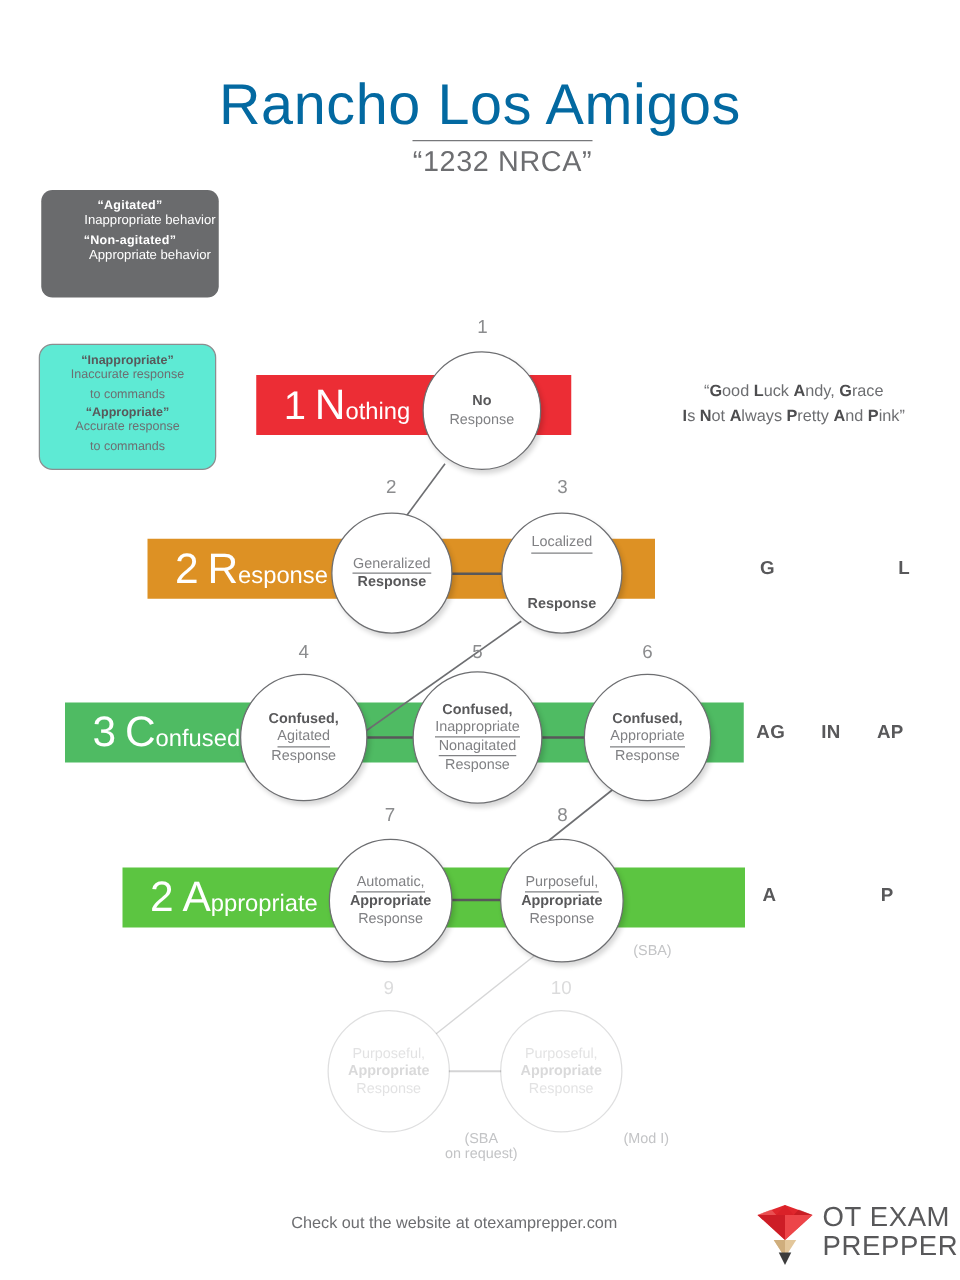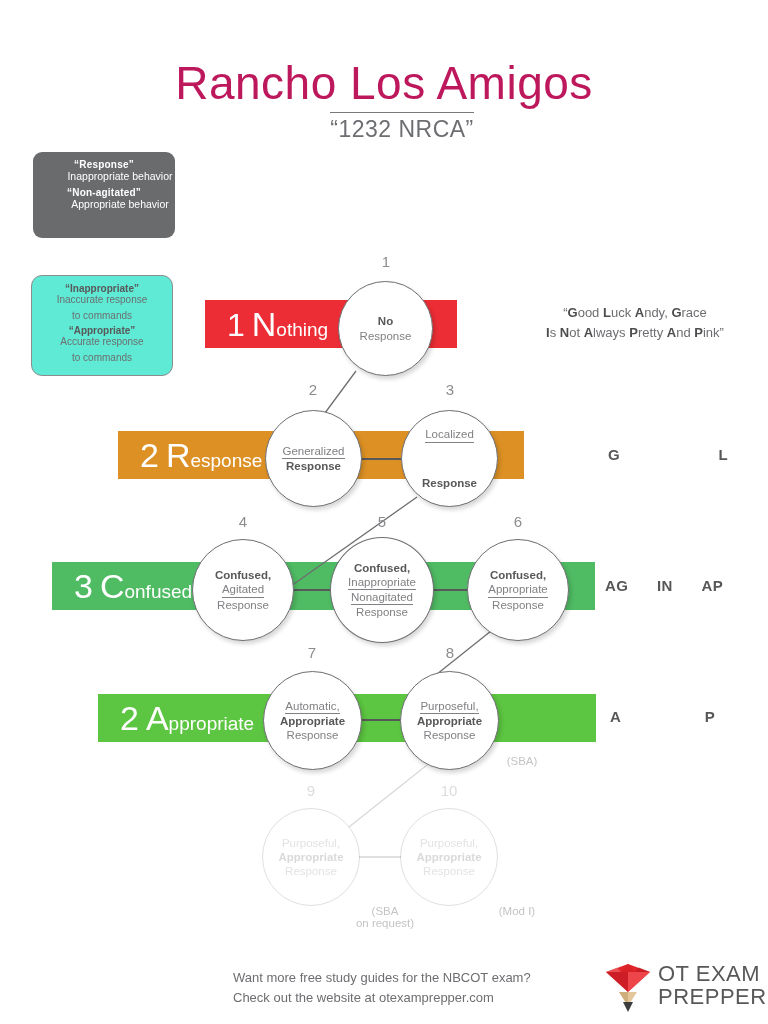--- a/index.html
+++ b/index.html
@@ -18,21 +18,21 @@
   }
   .page { position: absolute; inset: 0; }
 
   
   .title {
     position: absolute;
     top: 56px; left: 0; width: 768px;
     text-align: center;
     font-size: 46px;
     font-weight: 400;
-    color: #be185d;
+    color: #0369a1;
     letter-spacing: 0.5px;
   }
   .subtitle-wrap {
     position: absolute;
     top: 112px; left: 0; width: 768px;
     text-align: center;
   }
   .subtitle {
     display: inline-block;
     font-size: 23px;
@@ -217,21 +217,21 @@
 <body>
 
 <div class="page">
 
   <div class="title">Rancho Los Amigos</div>
   <div class="subtitle-wrap">
     <span class="subtitle">“1232 NRCA”</span>
   </div>
 
   <div class="legend-dark">
-    <div class="lg-h">“Response”</div>
+    <div class="lg-h">“Agitated”</div>
     <div class="lg-s">Inappropriate behavior</div>
     <div class="lg-h">“Non-agitated”</div>
     <div class="lg-s">Appropriate behavior</div>
   </div>
 
   <div class="legend-light">
     <div class="lg-h">“Inappropriate”</div>
     <div class="lg-s">Inaccurate response</div>
     <div class="lg-s">to commands</div>
     <div class="lg-h">“Appropriate”</div>
@@ -385,21 +385,20 @@
     <span>AG</span>
     <span>IN</span>
     <span>AP</span>
   </div>
   <div class="abbr" id="abbr-row4">
     <span>A</span>
     <span>P</span>
   </div>
 
   <div class="footer-text">
-    <div>Want more free study guides for the NBCOT exam?</div>
     <div>Check out the website at otexamprepper.com</div>
   </div>
 
   <div class="logo">
     <svg class="logo-mark" viewBox="0 0 56 56">
 
       <polygon points="6,14 28,6 50,14 28,34" fill="#e0262c"></polygon>
       <polygon points="6,14 28,14 28,34" fill="#c71b24" opacity="0.75"></polygon>
       <polygon points="28,14 50,14 28,34" fill="#ef4b4f" opacity="0.85"></polygon>
       <polygon points="6,14 17,9.5 21,14" fill="#f06b6b" opacity="0.6"></polygon>

